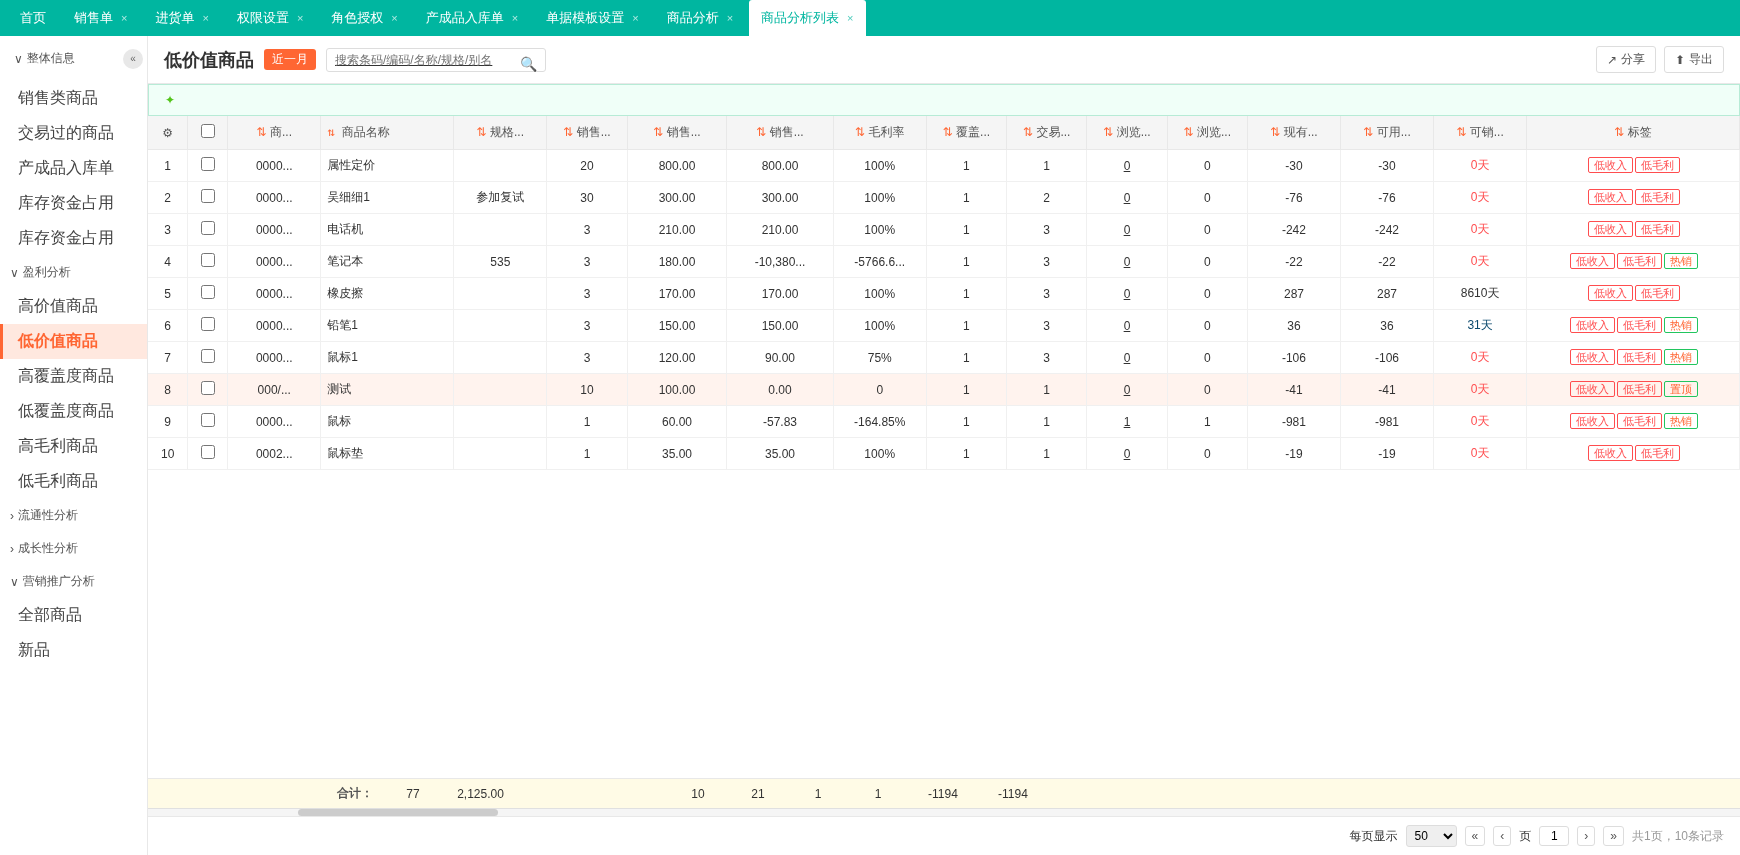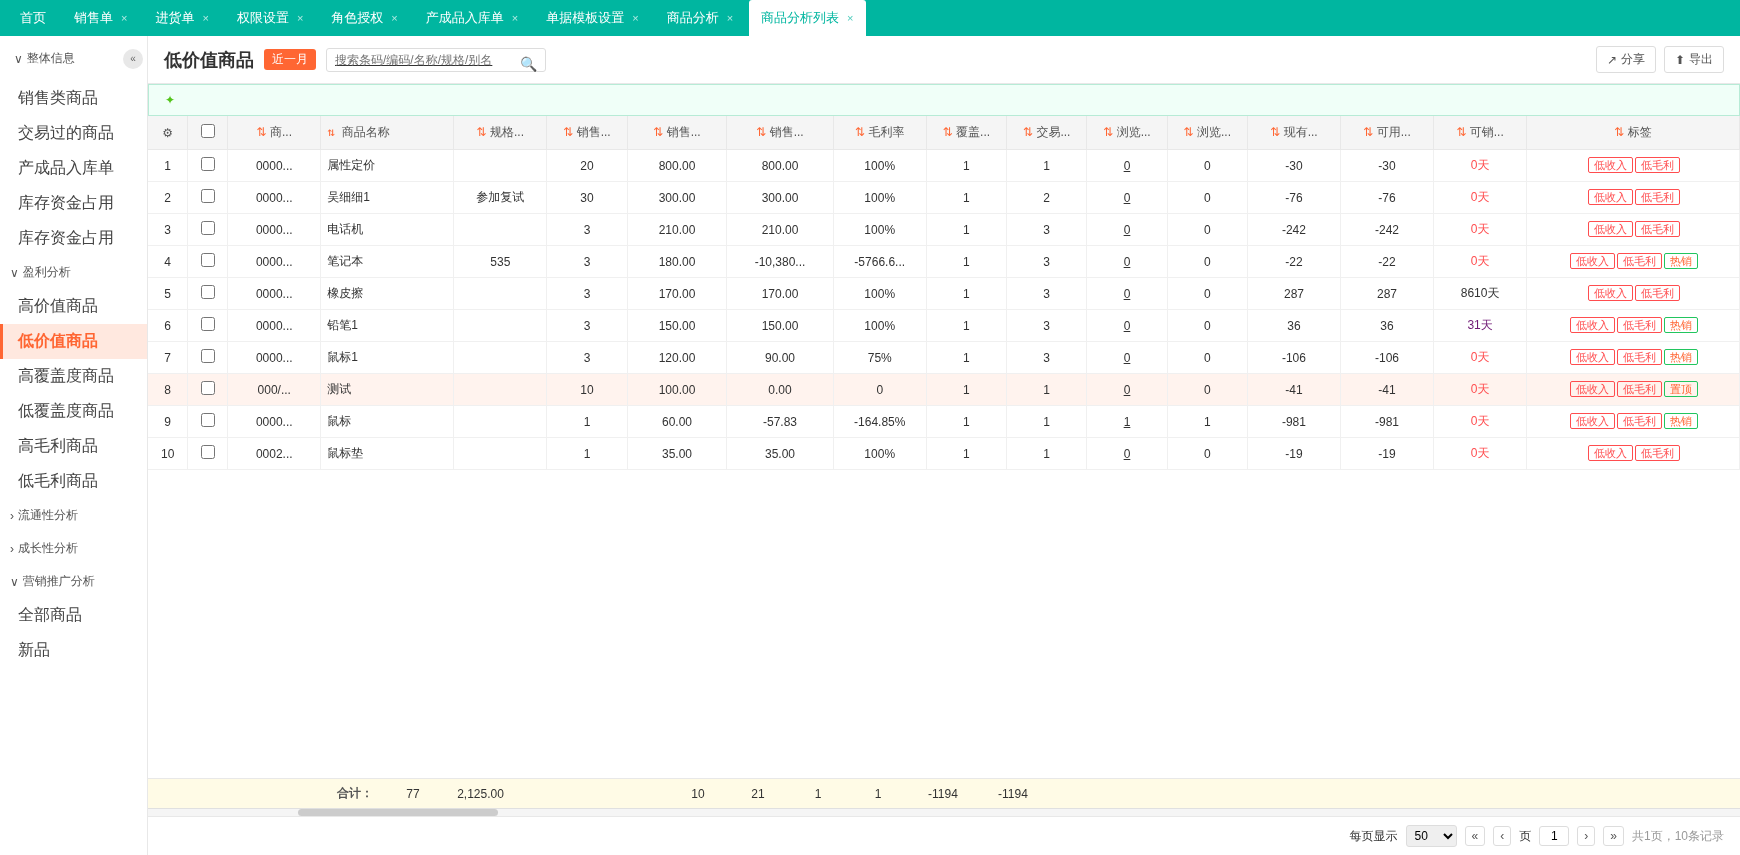--- a/index.html
+++ b/index.html
@@ -312,21 +312,21 @@
       <td>3</td>
       <td>150.00</td>
       <td>150.00</td>
       <td>100%</td>
       <td>1</td>
       <td>3</td>
       <td><span class="underline">0</span></td>
       <td>0</td>
       <td>36</td>
       <td>36</td>
-      <td style="color:#701a75">31天</td>
+      <td style="color:#0c4a6e">31天</td>
       <td><span class="tag tag-red">低收入</span><span class="tag tag-red">低毛利</span><span class="tag tag-orange">热销</span></td>
     </tr>
             <tr>
       <td style="text-align:center;">7</td>
       <td style="text-align:center;"><input type="checkbox" class="checkbox" style=""></td>
       <td style="text-align:center;">0000...</td>
       <td style="text-align:left;">鼠标1</td>
       <td></td>
       <td>3</td>
       <td>120.00</td>

